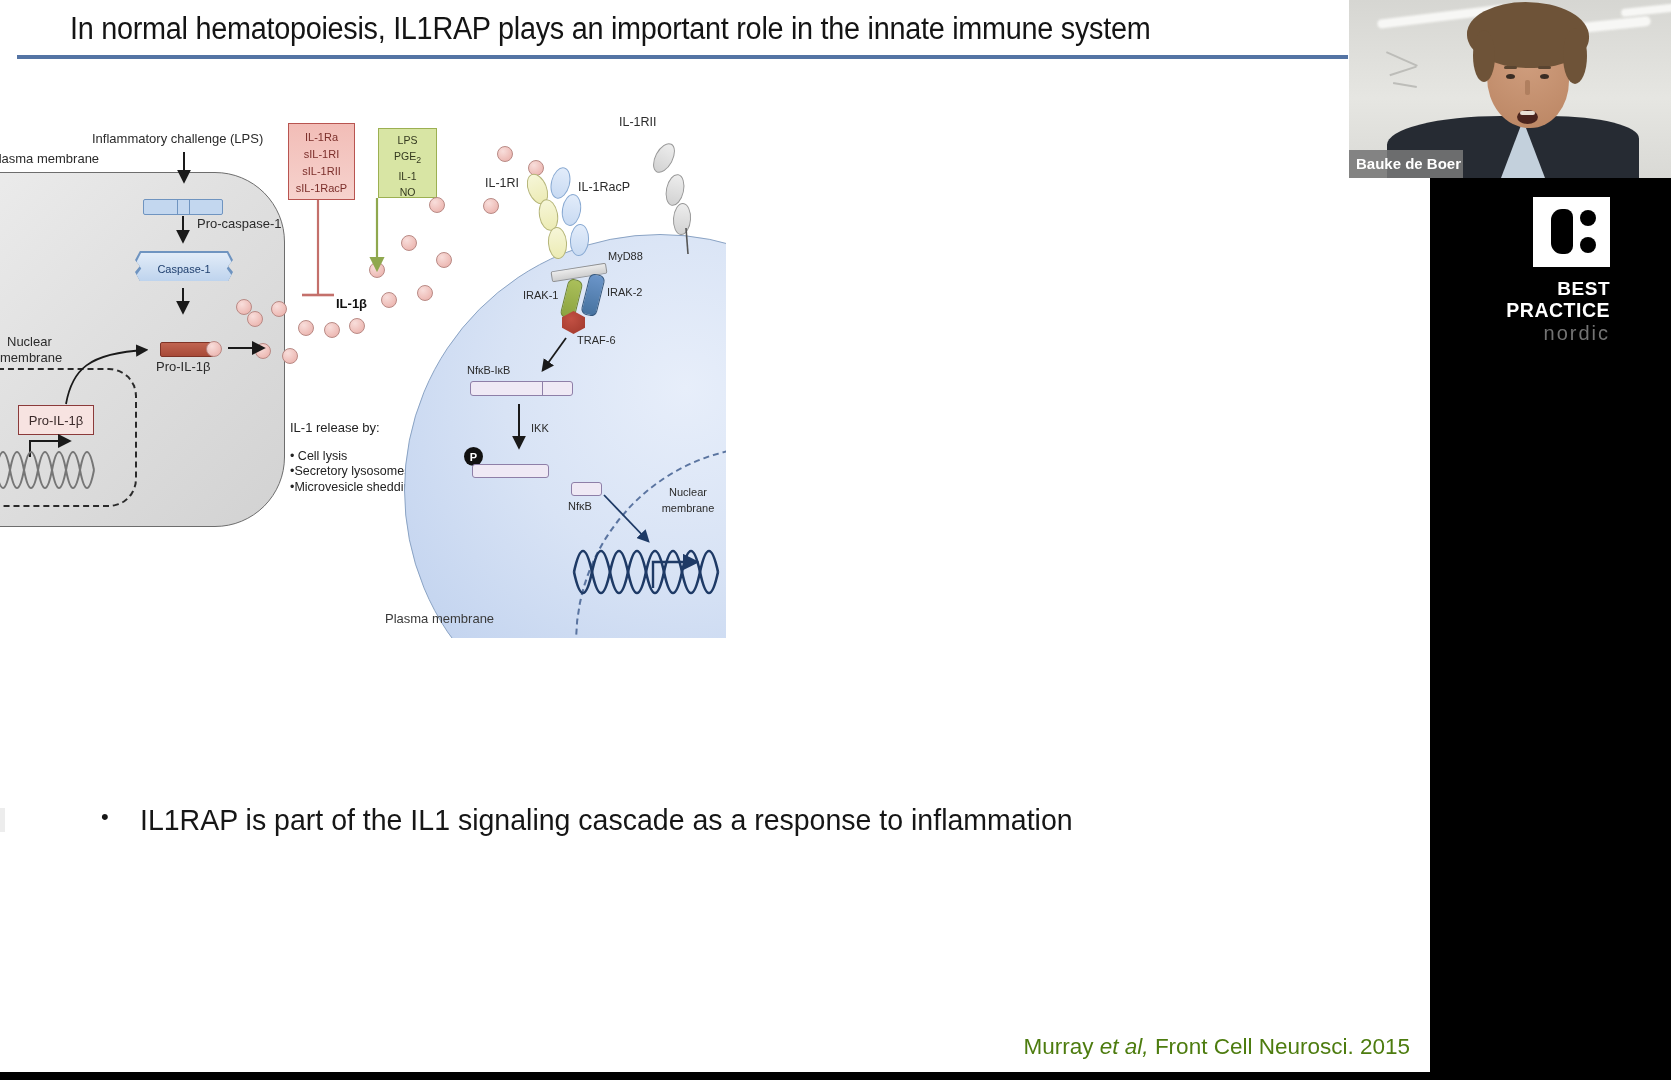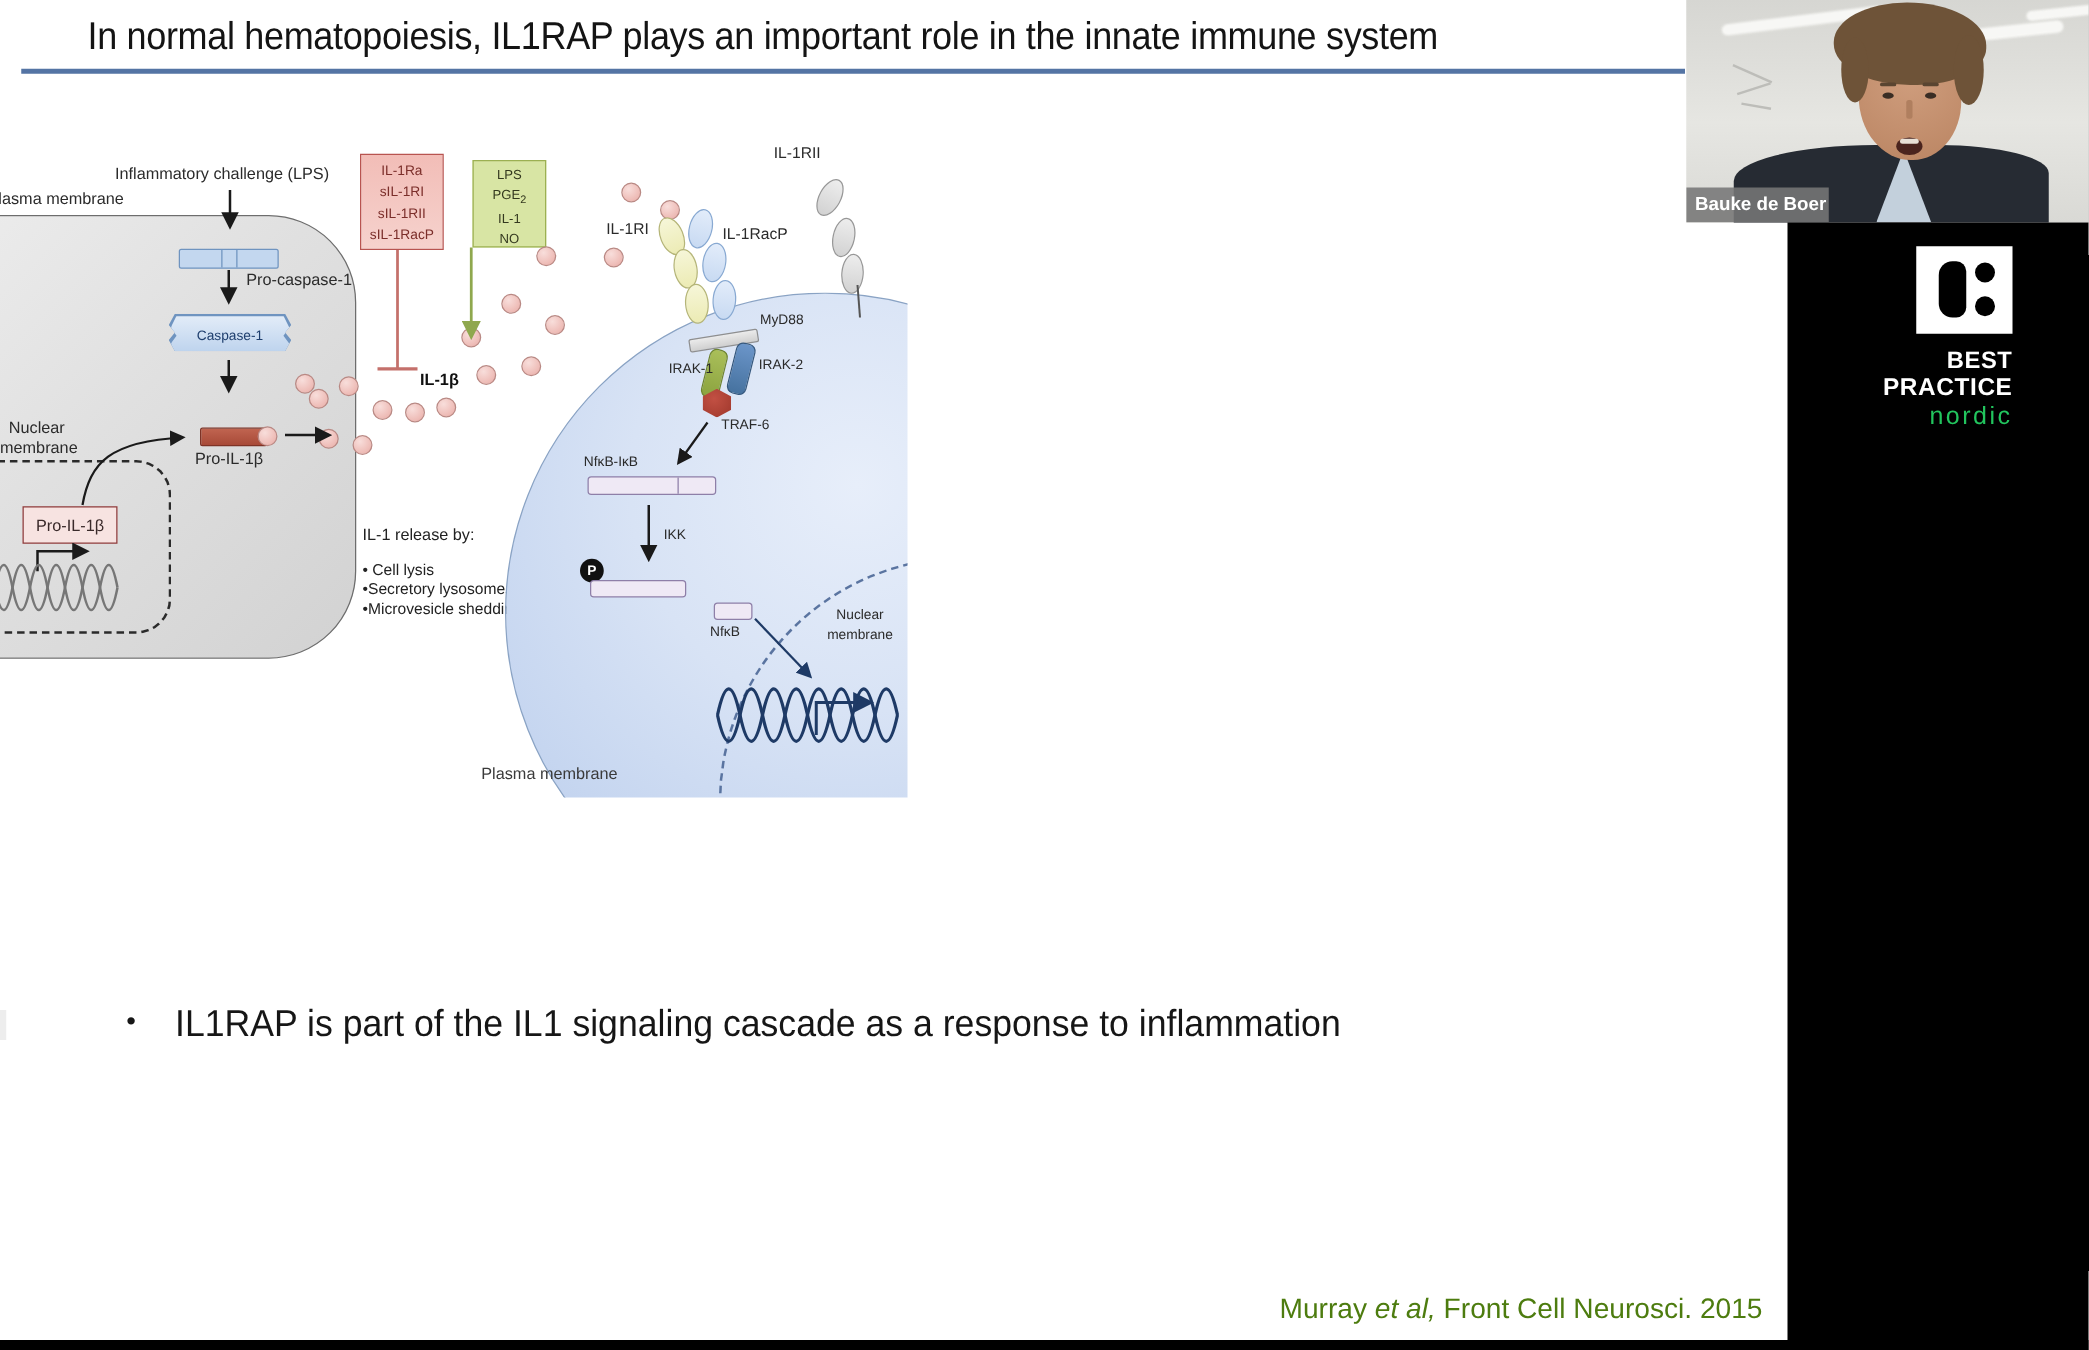--- a/index.html
+++ b/index.html
@@ -95,21 +95,21 @@
   .name-tag{position:absolute;left:0;top:150px;width:114px;height:28px;background:rgba(118,118,118,.88);
             color:#fff;font-size:15px;font-weight:bold;line-height:28px;padding-left:7px;box-sizing:border-box;}
   
   .black-panel{left:1430px;top:178px;width:241px;height:902px;background:#000;}
   .logo-sq{position:absolute;left:103px;top:19px;width:77px;height:70px;background:#fff;}
   .logo-bar{position:absolute;left:18px;top:12px;width:22px;height:45px;background:#000;border-radius:11px 8px 8px 11px;}
   .logo-dot{position:absolute;width:16px;height:16px;border-radius:50%;background:#000;left:47px;}
   .logo-text{position:absolute;right:61px;top:100px;text-align:right;color:#fff;}
   .logo-text .l1{font-size:19px;font-weight:bold;letter-spacing:.5px;line-height:21px;}
   .logo-text .l2{font-size:19.5px;font-weight:bold;letter-spacing:.5px;line-height:22px;}
-  .logo-text .l3{font-size:20px;font-weight:normal;letter-spacing:2px;line-height:24px;color:#22c55e;}
+  .logo-text .l3{font-size:20px;font-weight:normal;letter-spacing:2px;line-height:24px;color:#737373;}
   .bottom-bar{left:0;top:1072px;width:1671px;height:8px;background:#000;}
   svg{position:absolute;left:0;top:0;}
 </style>
 </head>
 <body>
 
 <div id="screen">
 
   <div class="abs slide-title">In normal hematopoiesis, IL1RAP plays an important role in the innate immune system</div>
   <div class="abs title-rule"></div>
@@ -183,21 +183,21 @@
     <div class="abs cell-clip">
       <div class="blue-cell"></div>
       <div class="nuc-dash-right"></div>
 
       <div class="myd88"></div>
       <div class="irak1"></div>
       <div class="irak2"></div>
       <div class="traf6"></div>
 
       <div class="cell-lbl" style="left:204px;top:16px;">MyD88</div>
-      <div class="cell-lbl" style="left:119px;top:55px;margin-left:12px;">IRAK-1</div>
+      <div class="cell-lbl" style="left:119px;top:55px;">IRAK-1</div>
       <div class="cell-lbl" style="left:203px;top:52px;">IRAK-2</div>
       <div class="cell-lbl" style="left:173px;top:100px;">TRAF-6</div>
 
       <div class="cell-lbl" style="left:63px;top:130px;">NfκB-IκB</div>
       <div class="lav-bar" style="left:66px;top:147px;width:103px;height:15px;">
         <span style="position:absolute;left:71px;top:0;width:1px;height:100%;background:#8e7fa8;"></span>
       </div>
       <div class="cell-lbl" style="left:127px;top:188px;">IKK</div>
       <div class="p-circ">P</div>
       <div class="lav-bar" style="left:68px;top:230px;width:77px;height:14px;"></div>

